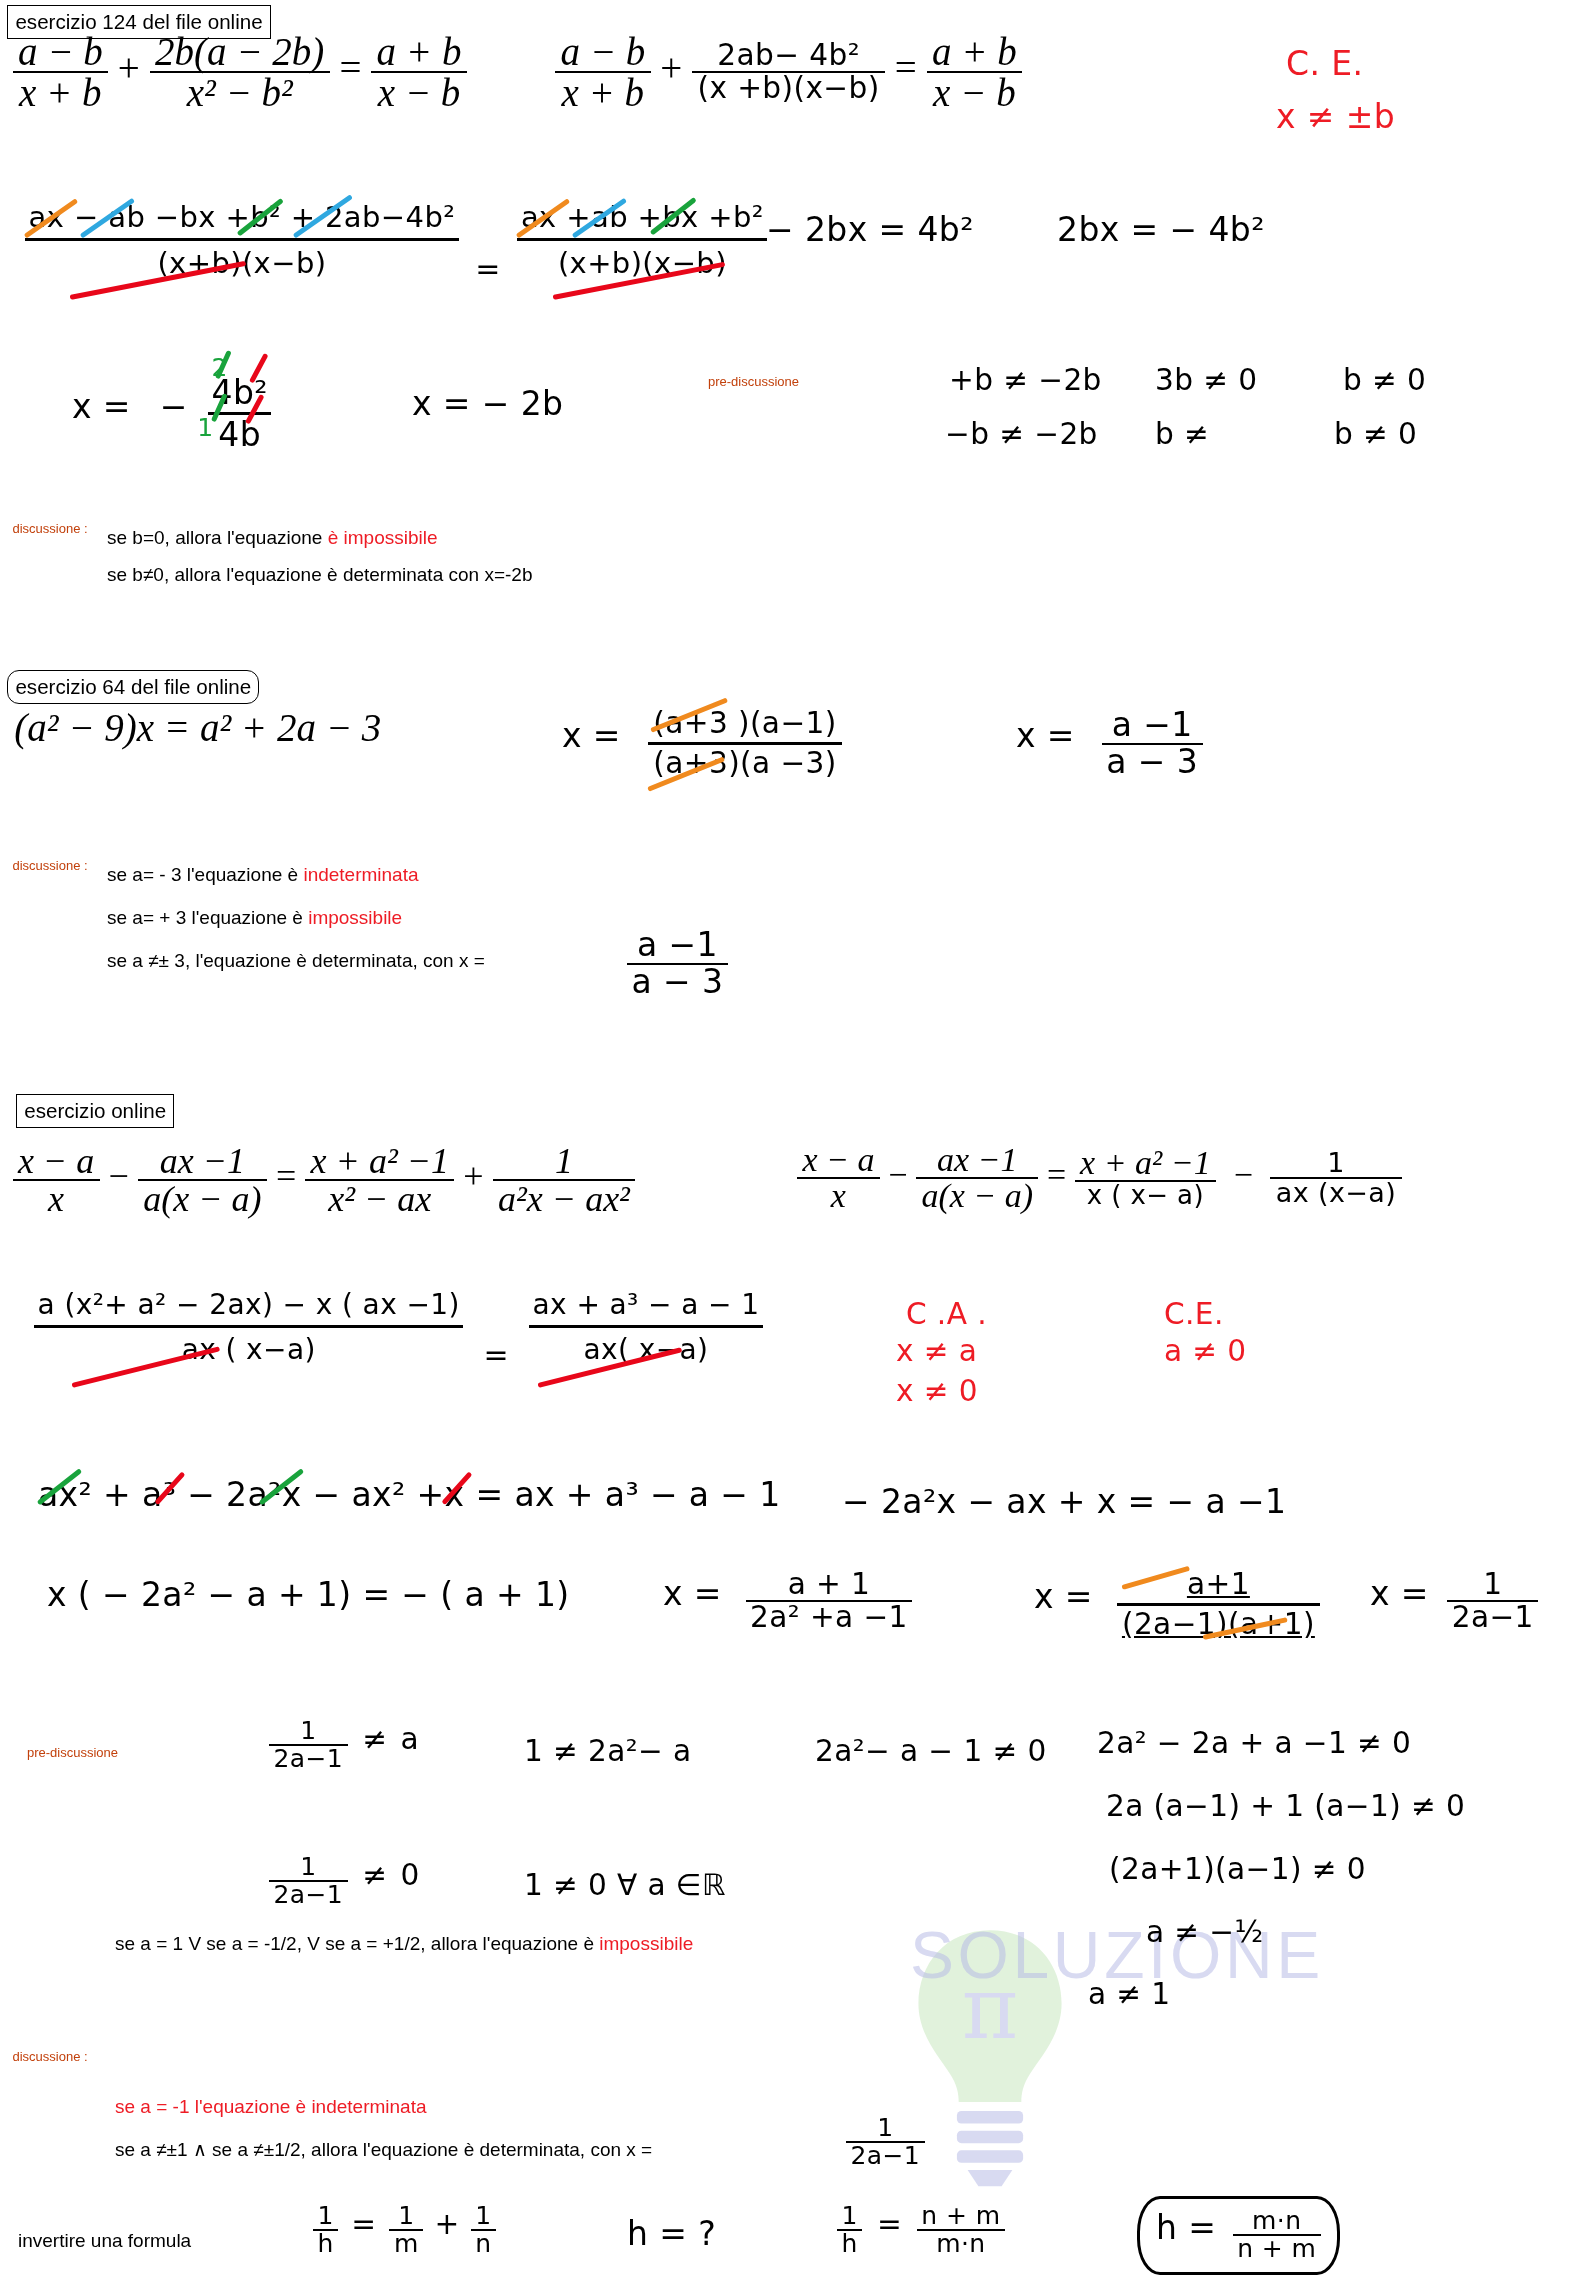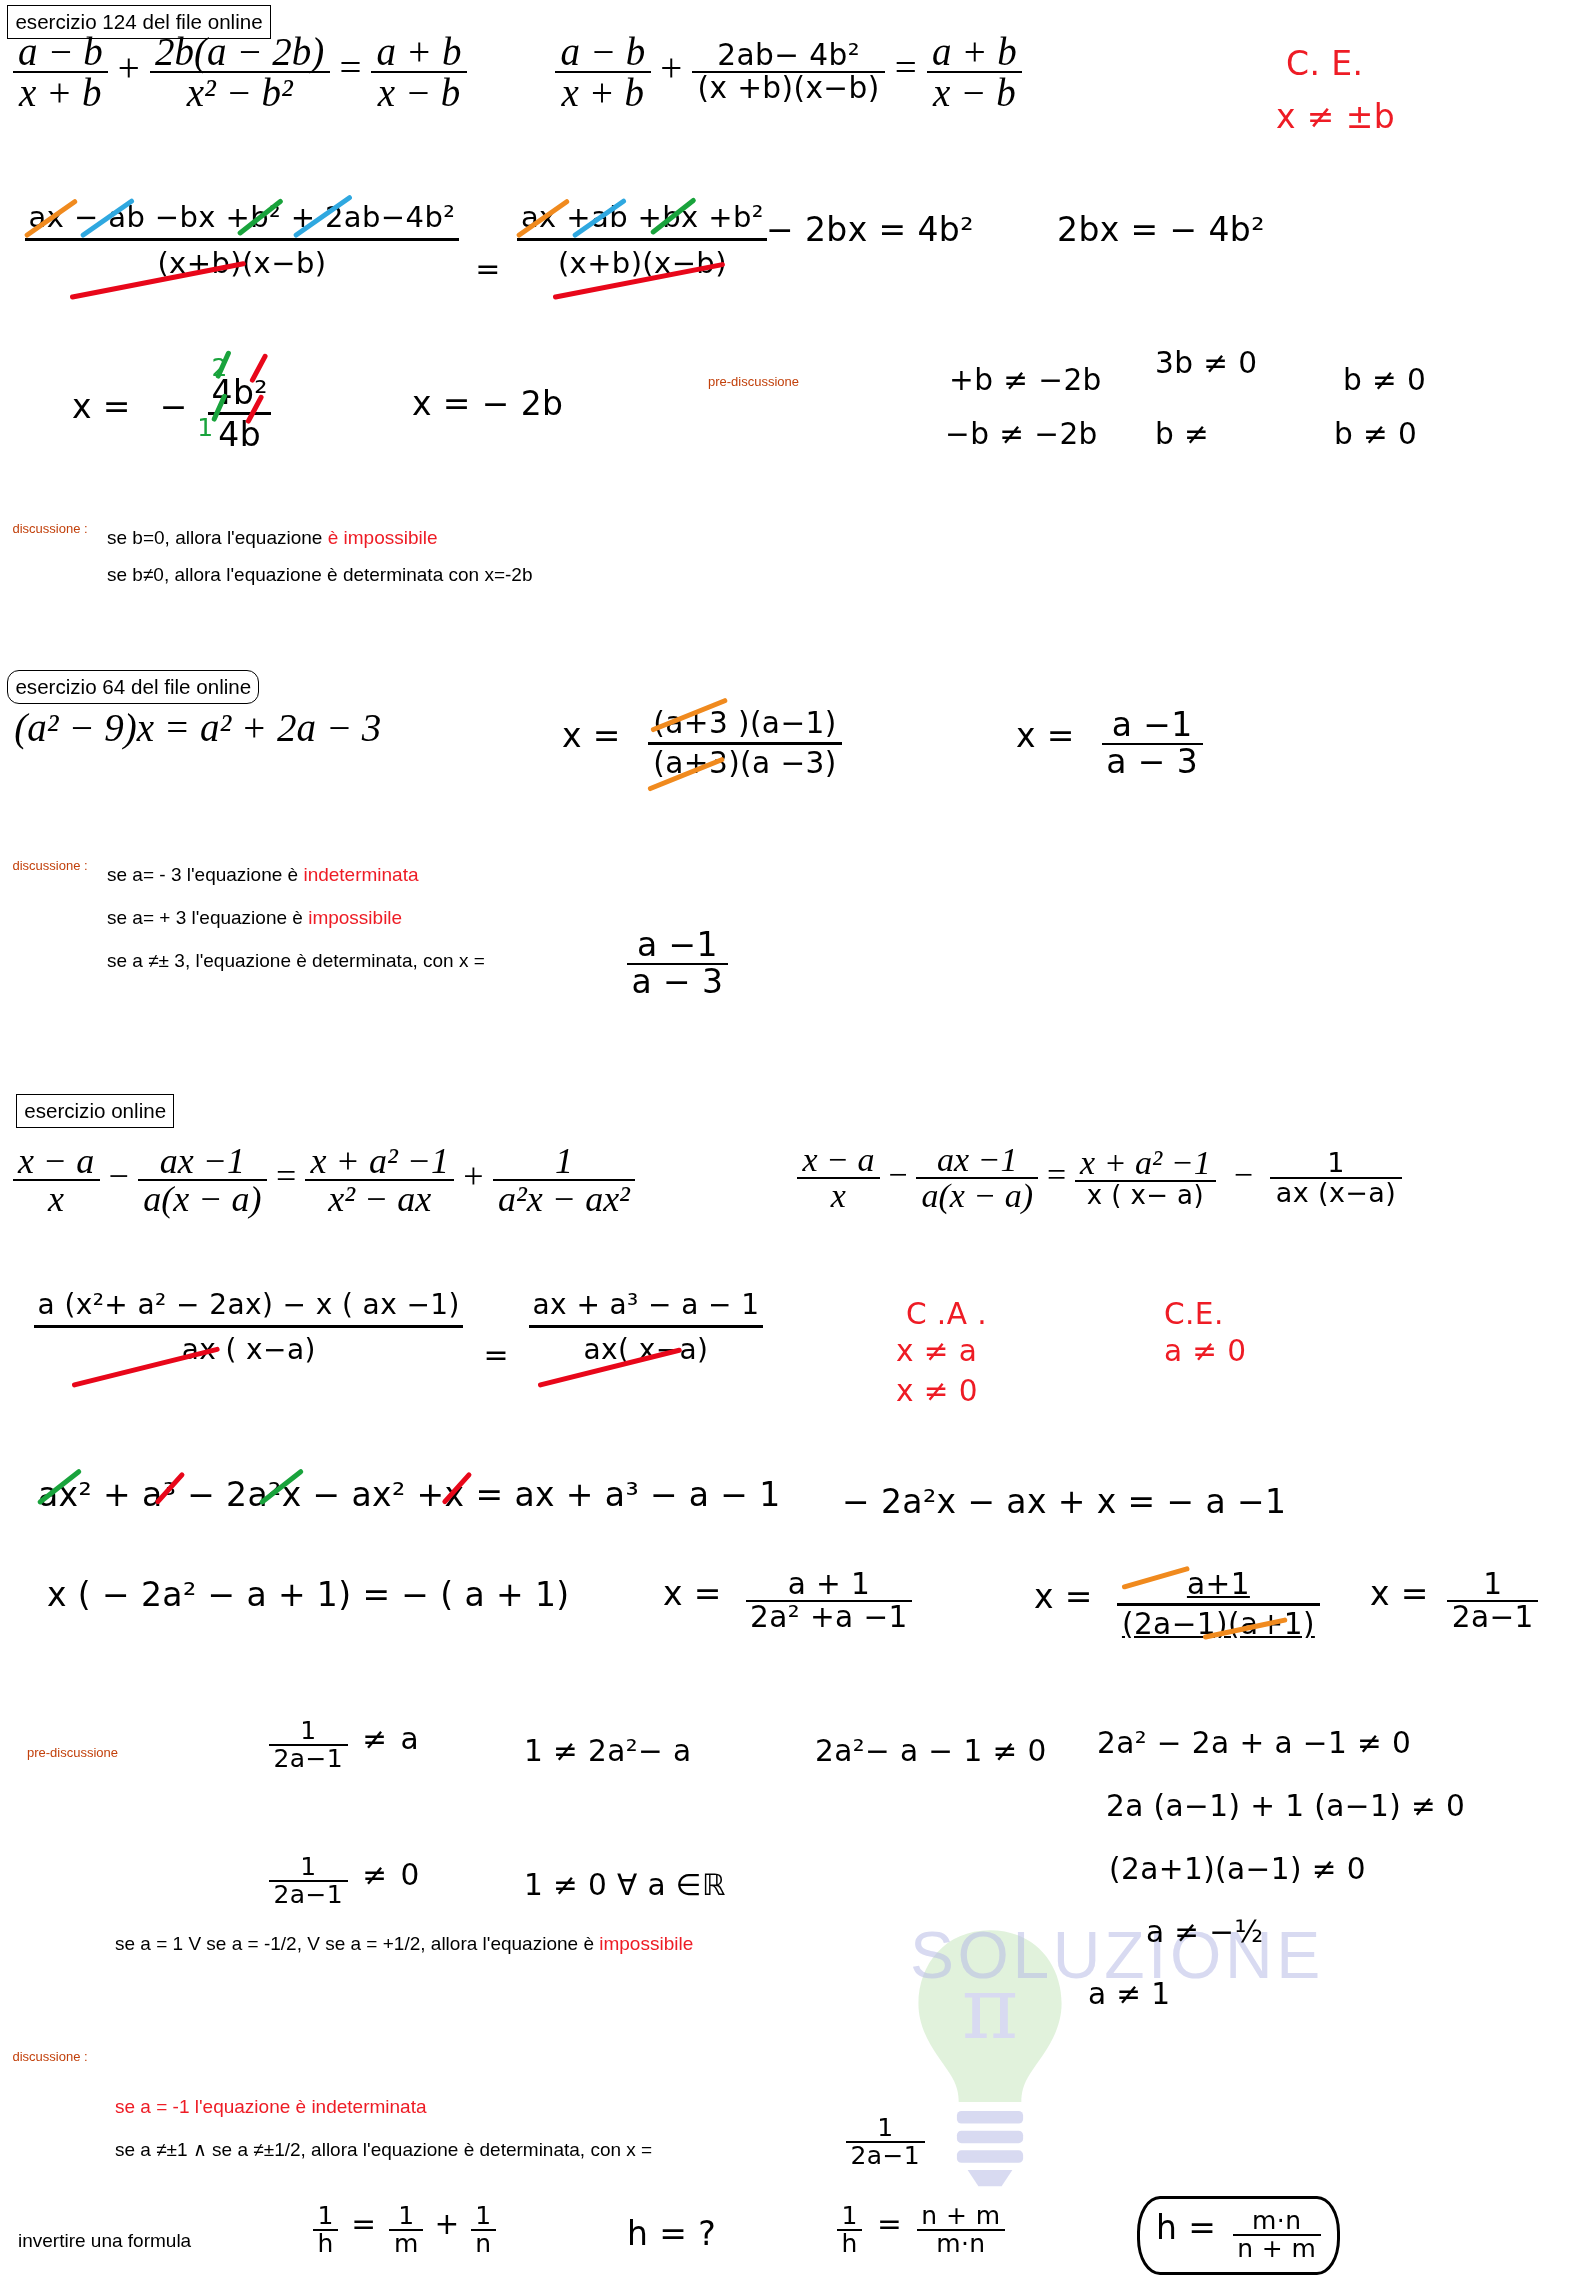--- a/index.html
+++ b/index.html
@@ -133,21 +133,21 @@
     <span class="strike" style="left:43px;top:3.6px;width:32px;background:#e8071a;transform:rotate(-62deg);"></span>
     <span class="strike" style="left:39px;top:45px;width:32px;background:#e8071a;transform:rotate(-62deg);"></span>
     <span class="strike" style="left:9px;top:0px;width:30px;background:#19a33c;transform:rotate(-66deg);"></span>
     <span class="strike" style="left:5.4px;top:43px;width:30px;background:#19a33c;transform:rotate(-66deg);"></span>
   </span>
 </div>
 <div class="abs hw big" style="left:412px;top:387px;">x = − 2b</div>
 
 <div class="abs lbl-red" style="left:708px;top:374px;">pre-discussione</div>
 <div class="abs hw" style="left:949px;top:365px;">+b ≠ −2b</div>
-<div class="abs hw" style="left:1155px;top:348px;text-align:center;">3b ≠ 0</div>
+<div class="abs hw" style="left:1155px;top:365px;text-align:center;">3b ≠ 0</div>
 <div class="abs hw" style="left:1343px;top:365px;">b ≠ 0</div>
 <div class="abs hw" style="left:945px;top:419px;">−b ≠ −2b</div>
 <div class="abs hw" style="left:1155px;top:419px;">b ≠</div>
 <div class="abs hw" style="left:1334px;top:419px;">b ≠ 0</div>
 
 <div class="abs lbl-red" style="left:12.5px;top:521px;">discussione :</div>
 <div class="abs txt" style="left:107px;top:525px;">
   <span>se b=0, allora l'equazione </span><span class="red">è impossibile</span>
 </div>
 <div class="abs txt" style="left:107px;top:562px;">

